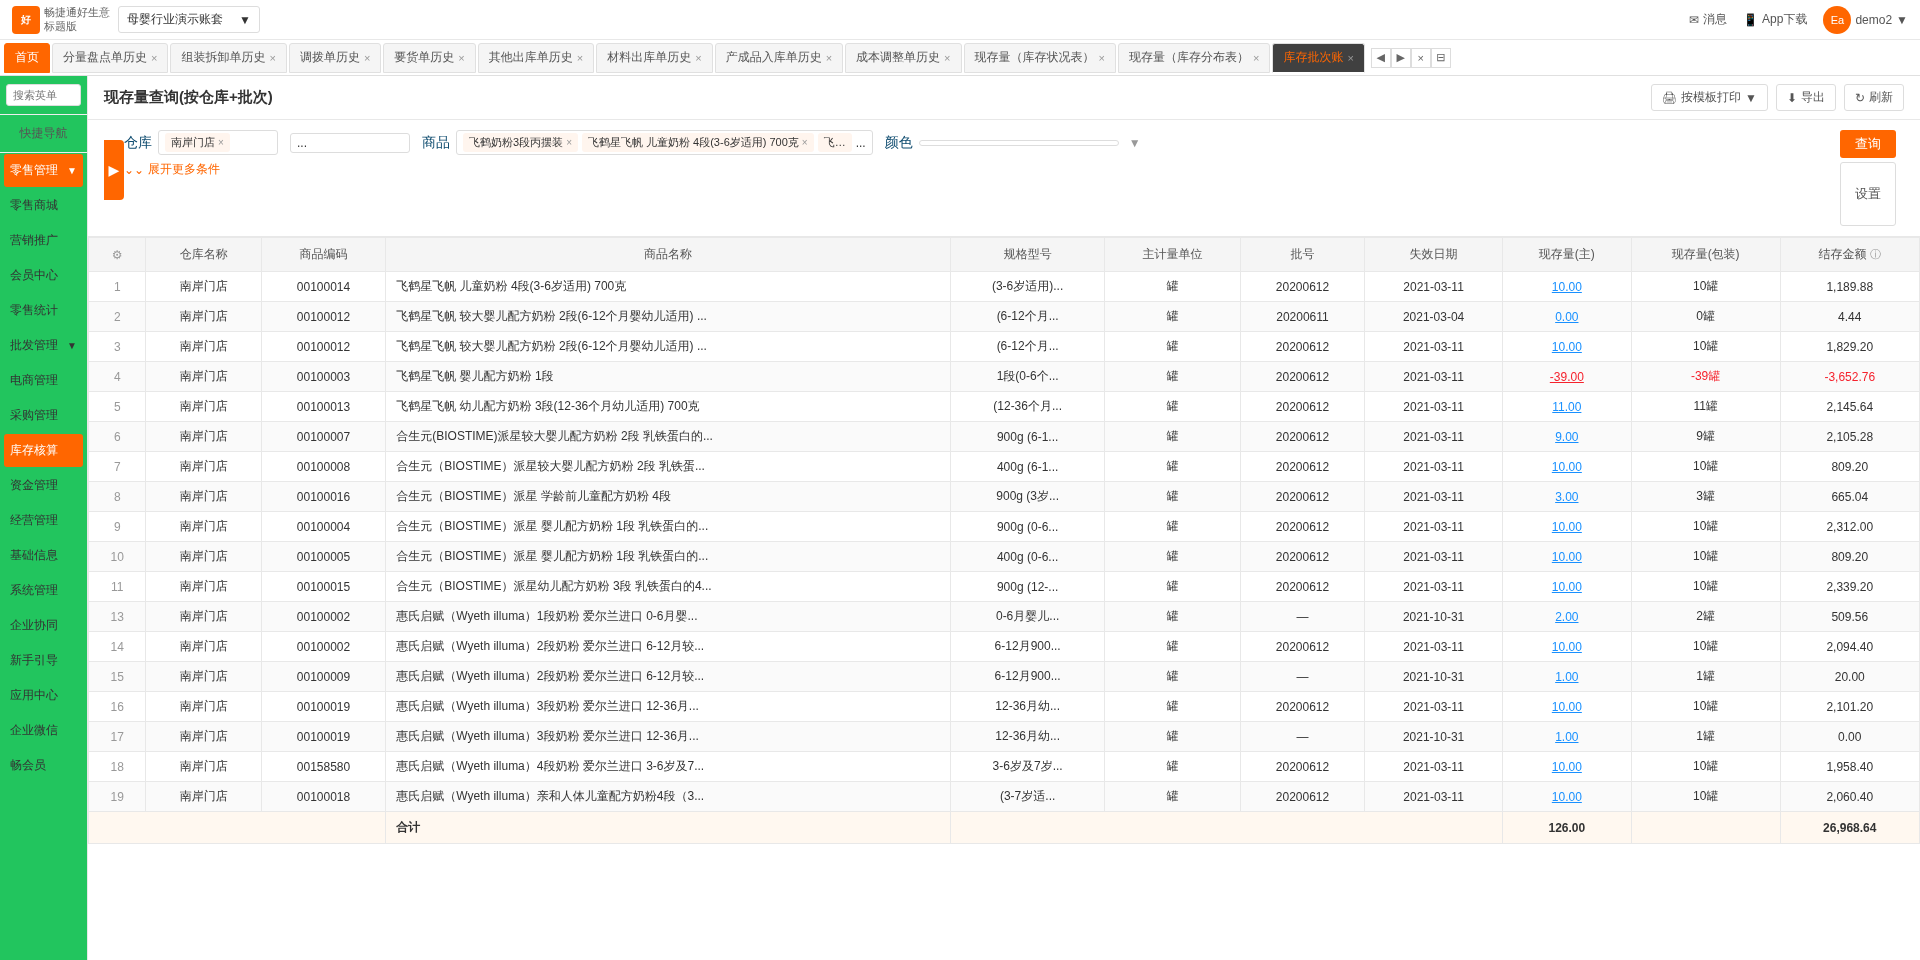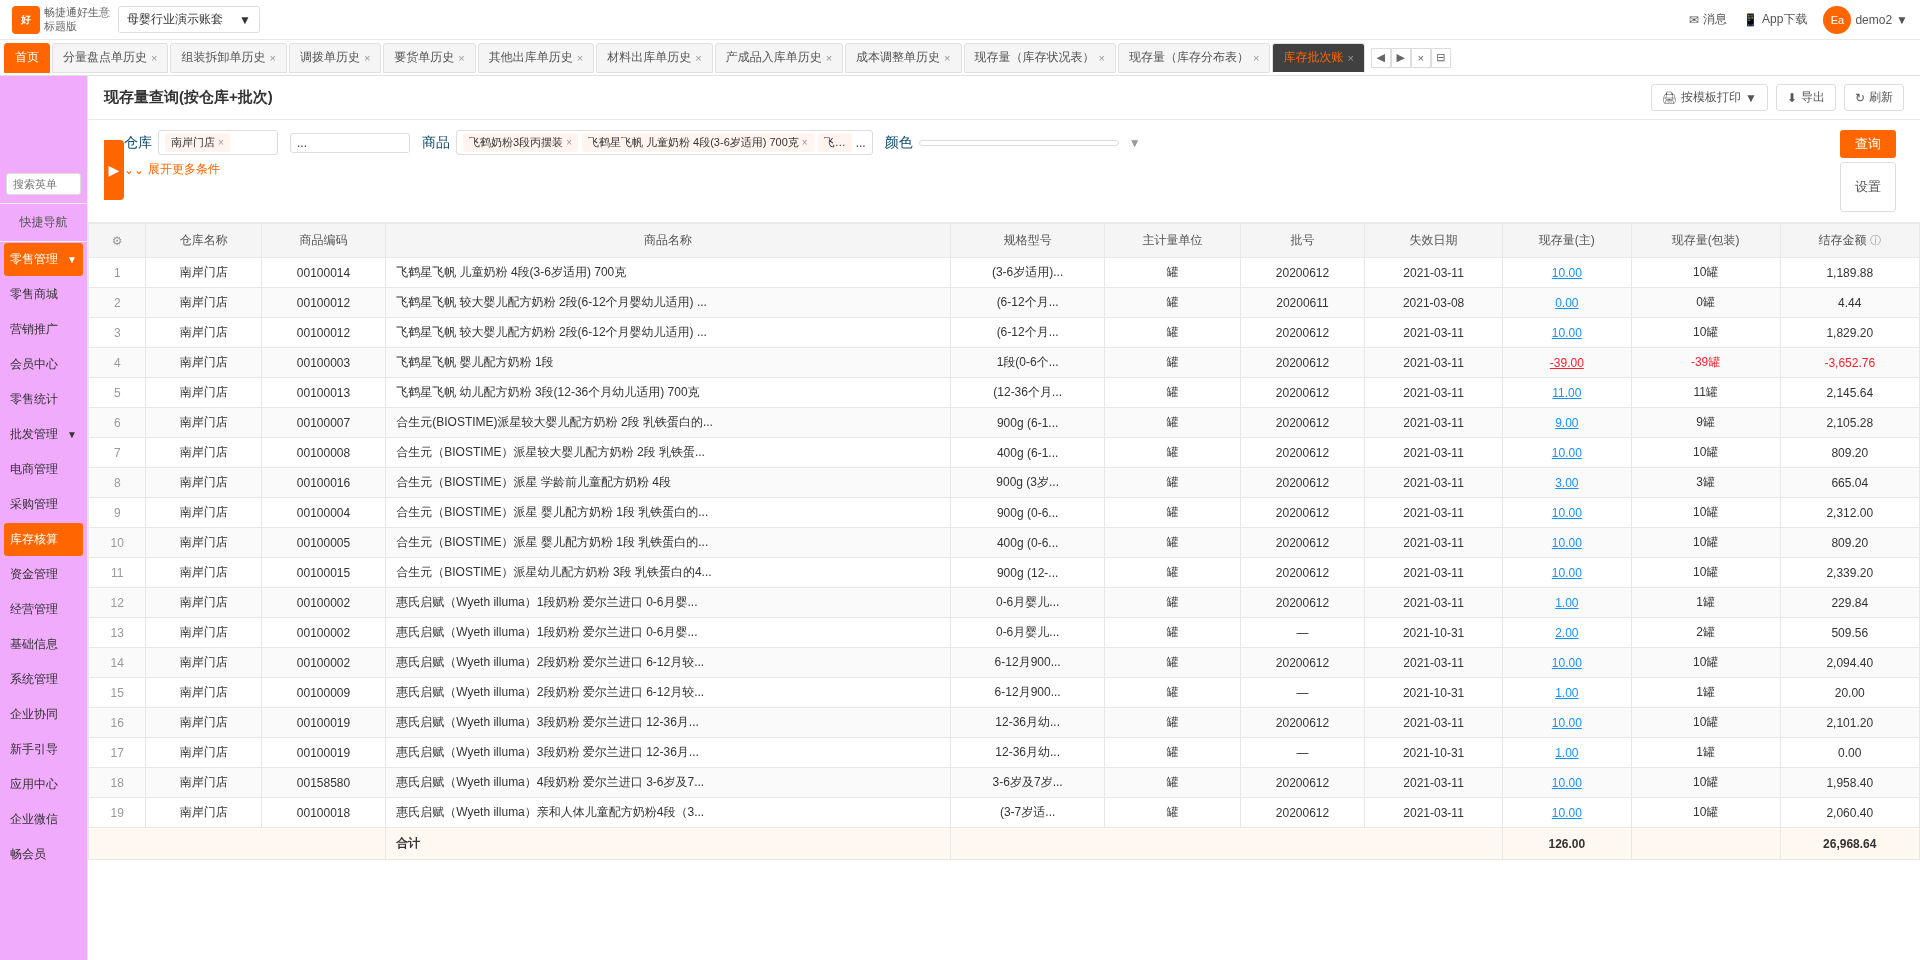--- a/index.html
+++ b/index.html
@@ -22,21 +22,21 @@
     .tab-item.active { background: #404040; color: #ff6600; border-bottom-color: #fff; z-index: 1; text-align: right; }
     .tab-item .tab-close { margin-left: 4px; color: #999; font-size: 11px; cursor: pointer; }
     .tab-home { background: #ff6600; color: #fff; border-color: #ff6600; }
     .tab-nav-arrows { display: flex; align-items: center; margin-left: 4px; }
     .tab-nav-btn { width: 20px; height: 20px; display: flex; align-items: center; justify-content: center; cursor: pointer; color: #666; border: 1px solid #ddd; background: #fff; font-size: 11px; }
 
     
     .main-layout { display: flex; flex: 1; overflow: hidden; }
 
     
-    .sidebar { width: 88px; background: #f0abfc; border-right: 1px solid #e8e8e8; display: flex; flex-direction: column; flex-shrink: 0; overflow-y: auto; justify-content: center; }
+    .sidebar { width: 88px; background: #22c55e; border-right: 1px solid #e8e8e8; display: flex; flex-direction: column; flex-shrink: 0; overflow-y: auto; }
     .sidebar-search { padding: 8px 6px; border-bottom: 1px solid #eee; }
     .sidebar-search-box { width: 100%; padding: 4px 6px; border: 1px solid #ddd; border-radius: 3px; font-size: 11px; color: #999; }
     .sidebar-nav { padding: 4px 0; border-bottom: 1px solid #eee; }
     .sidebar-nav-item { padding: 6px 8px; cursor: pointer; font-size: 12px; color: #555; text-align: center; }
     .sidebar-item { padding: 8px 6px; cursor: pointer; font-size: 12px; color: #333; display: flex; align-items: center; justify-content: space-between; border-radius: 3px; margin: 1px 4px; }
     .sidebar-item.active { background: #ff6600; color: #fff; }
     .sidebar-item .arrow { font-size: 10px; }
 
     
     .content-area { flex: 1; display: flex; flex-direction: column; overflow: hidden; }
@@ -51,21 +51,21 @@
 
     
     .filter-area { background: #fff; padding: 10px 16px; border-bottom: 1px solid #e8e8e8; flex-shrink: 0; }
     .filter-row { display: flex; align-items: center; gap: 12px; flex-wrap: wrap; }
     .filter-item { display: flex; align-items: center; gap: 6px; }
     .filter-label { font-size: 14px; color: #0c4a6e; white-space: nowrap; }
     .filter-tag-group { display: flex; align-items: center; gap: 4px; flex-wrap: wrap; min-width: 120px; border: 1px solid #ddd; border-radius: 3px; padding: 2px 6px; background: #fff; }
     .filter-tag { display: flex; align-items: center; gap: 3px; background: #fff5ee; padding: 2px 6px; border-radius: 3px; font-size: 11px; color: #333; }
     .filter-tag .tag-close { color: #999; cursor: pointer; font-size: 10px; }
     .btn-query { background: #ff6600; color: #fff; border: none; padding: 5px 14px; border-radius: 3px; cursor: pointer; font-size: 13px; }
-    .btn-settings { background: #fff; color: #555; border: 1px solid #ddd; padding: 15px 14px; border-radius: 3px; cursor: pointer; font-size: 13px; }
+    .btn-settings { background: #fff; color: #555; border: 1px solid #ddd; padding: 22px 14px; border-radius: 3px; cursor: pointer; font-size: 13px; }
     .expand-btn { display: flex; align-items: center; gap: 4px; font-size: 12px; color: #ff6600; cursor: pointer; margin-top: 6px; }
 
     
     .table-container { flex: 1; overflow: auto; background: #fff; margin: 0; }
     table { width: 100%; border-collapse: collapse; font-size: 12px; }
     thead tr { background: #f5f5f5; }
     th { padding: 8px 10px; text-align: center; border: 1px solid #e8e8e8; font-weight: normal; color: #555; white-space: nowrap; position: sticky; top: 0; background: #f5f5f5; z-index: 2; }
     td { padding: 6px 10px; text-align: center; border: 1px solid #e8e8e8; color: #333; white-space: nowrap; }
     tr:nth-child(even) { background: #fafafa; }
     .td-link { color: #1890ff; text-decoration: underline; cursor: pointer; }
@@ -350,21 +350,21 @@
       <td style="">1,189.88</td>
     </tr>
             <tr>
       <td class="row-index">2</td>
       <td>南岸门店</td>
       <td>00100012</td>
       <td class="td-left">飞鹤星飞帆 较大婴儿配方奶粉 2段(6-12个月婴幼儿适用) ...</td>
       <td>(6-12个月...</td>
       <td>罐</td>
       <td>20200611</td>
-      <td>2021-03-08</td>
+      <td>2021-03-04</td>
       <td class="td-link" style="">0.00</td>
       <td style="">0罐</td>
       <td style="">4.44</td>
     </tr>
             <tr>
       <td class="row-index">3</td>
       <td>南岸门店</td>
       <td>00100012</td>
       <td class="td-left">飞鹤星飞帆 较大婴儿配方奶粉 2段(6-12个月婴幼儿适用) ...</td>
       <td>(6-12个月...</td>
@@ -471,33 +471,20 @@
       <td>南岸门店</td>
       <td>00100015</td>
       <td class="td-left">合生元（BIOSTIME）派星幼儿配方奶粉 3段 乳铁蛋白的4...</td>
       <td>900g (12-...</td>
       <td>罐</td>
       <td>20200612</td>
       <td>2021-03-11</td>
       <td class="td-link" style="">10.00</td>
       <td style="">10罐</td>
       <td style="">2,339.20</td>
-    </tr>
-            <tr>
-      <td class="row-index">12</td>
-      <td>南岸门店</td>
-      <td>00100002</td>
-      <td class="td-left">惠氏启赋（Wyeth illuma）1段奶粉 爱尔兰进口 0-6月婴...</td>
-      <td>0-6月婴儿...</td>
-      <td>罐</td>
-      <td>20200612</td>
-      <td>2021-03-11</td>
-      <td class="td-link" style="">1.00</td>
-      <td style="">1罐</td>
-      <td style="">229.84</td>
     </tr>
             <tr>
       <td class="row-index">13</td>
       <td>南岸门店</td>
       <td>00100002</td>
       <td class="td-left">惠氏启赋（Wyeth illuma）1段奶粉 爱尔兰进口 0-6月婴...</td>
       <td>0-6月婴儿...</td>
       <td>罐</td>
       <td>—</td>
       <td>2021-10-31</td>

